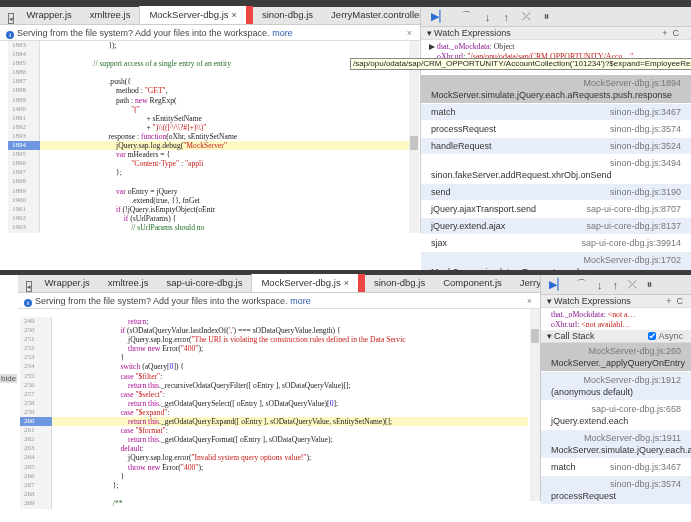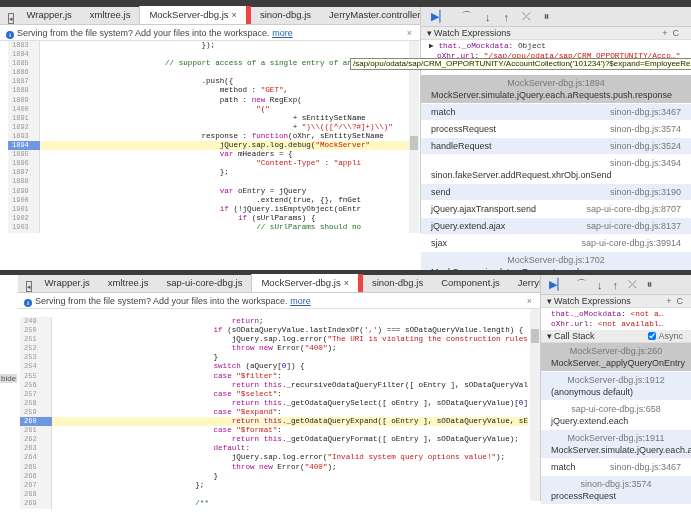--- a/index.html
+++ b/index.html
@@ -5,50 +5,50 @@
 *{box-sizing:border-box;margin:0;padding:0}
 body{width:691px;height:522px;background:#fff;font-family:"Liberation Sans",sans-serif;position:relative;overflow:hidden}
 .shot{position:absolute;left:0;width:691px;background:#fff}
 #shot1{top:0;height:240px}
 #shot2{top:270px;height:252px}
 .topbar{position:absolute;left:0;top:0;width:691px;height:5px;background:#3c3c3c}
 #shot1 .topbar{height:7px}
 .tabs{position:absolute;left:0;top:7px;height:18px;background:#e6e6e6;border-bottom:1px solid #ccc;display:flex;align-items:flex-end;font-size:9.5px;color:#333}
 #shot2 .tabs{top:5px}
 .tab{padding:0 9px;height:18px;line-height:18px;white-space:nowrap}
-.tab.active{background:#fff;border-left:1px solid #ccc;border-right:5px solid #ef4444}
+.tab.active{background:#fff;border-left:1px solid #ccc;border-right:7px solid #ef4444}
 .tab .x{margin-left:3px;font-size:9px;color:#555}
 .panel-toggle{width:14px;height:11px;border:1px solid #777;margin:0 4px 0 8px;font-size:7px;line-height:9px;text-align:center;color:#555}
 .more-tabs{color:#aaa;padding:0 10px}
 .dock-btn{width:12px;height:10px;border:1px solid #999;font-size:6px;line-height:8px;text-align:center;color:#777;margin-left:auto}
 .infobar{position:absolute;left:0;height:15px;font-size:9px;color:#444;line-height:15px;padding-left:6px;background:#fff;border-bottom:1px solid #ddd}
 .infobar .dot{display:inline-block;width:8px;height:8px;border-radius:50%;background:#2a6cd4;color:#fff;font-size:6px;line-height:8px;text-align:center;font-weight:bold;margin-right:3px;vertical-align:-1px}
-.infobar a{color:#2a5db0;text-decoration:underline}
+.infobar a{color:#2a5db0;}
 .infobar .close{position:absolute;right:8px;color:#888}
-.code{position:absolute;left:8px;font-family:Liberation Mono, monospace;font-size:7.6px;line-height:9.1px;overflow:hidden;background:#fff}
+.code{position:absolute;left:8px;font-family:Liberation Serif, serif;font-size:7.6px;line-height:9.1px;overflow:hidden;background:#fff}
 .gutter{position:absolute;left:0;top:0;width:32px;height:100%;background:#f3f3f3;border-right:1px solid #ddd}
 .line{position:relative;height:9.1px;white-space:pre;display:flex}
 .ln{width:32px;color:#999;padding-left:4px;flex:none;font-size:7px}
 .txt{color:#222;padding-left:2px}
 .line.hl{background:#fef9c3}
 .line.hl .ln{background:#6f97e0;color:#fff}
 .k{color:#aa0d91}.s{color:#c41a16}.c{color:#236e25}.n{color:#1c00cf}
 .vscroll{position:absolute;width:10px;background:#f0f0f0}
 .vthumb{position:absolute;left:1px;width:8px;background:#c4c4c4}
 .side{position:absolute;background:#fff;border-left:1px solid #ccc;font-size:9px;color:#333}
 .dbg-toolbar{height:20px;background:#e6e6e6;display:flex;align-items:center;gap:13px;padding-left:10px;font-size:11px;color:#555;border-bottom:1px solid #ccc}
 .dbg-toolbar .play{color:#2a6cd4}
 .sec-head{height:13px;line-height:13px;padding-left:6px;background:#ececec;border-bottom:1px solid #ddd;font-size:9px;position:relative}
 .sec-head .acts{position:absolute;right:12px;color:#666}
-.watch{padding:2px 0 1px 8px;font-family:Liberation Mono, monospace;font-size:7.8px;line-height:9.5px;background:#fff}
+.watch{padding:2px 0 1px 8px;font-family:Liberation Serif, serif;font-size:7.8px;line-height:9.5px;background:#fff}
 .watch .key{color:#881391}
 .watch .val{color:#c41a16}
 .frame{padding:2px 10px 2px 10px;font-size:9px;line-height:12px;border-bottom:1px solid #fff;position:relative}
 .frame .loc{color:#777;float:right}
-.frame.blk .loc{float:none;display:block;text-align:center}
+.frame.blk .loc{float:none;display:block;text-align:right}
 .frame.sel{background:#c8c8c8}
 .frame.alt{background:#e8eef9}
 .frame.plain{background:#fff}
 .tooltip{position:absolute;background:#ffffe4;border:1px solid #888;font-size:8px;line-height:10px;padding:0 2px;white-space:nowrap;color:#222;z-index:5}
 .leftstub{position:absolute;left:0;font-size:8px;color:#555;background:#ddd;padding:0 1px}
 </style>
 </head>
 <body>
 
 <div class="shot" id="shot1">

